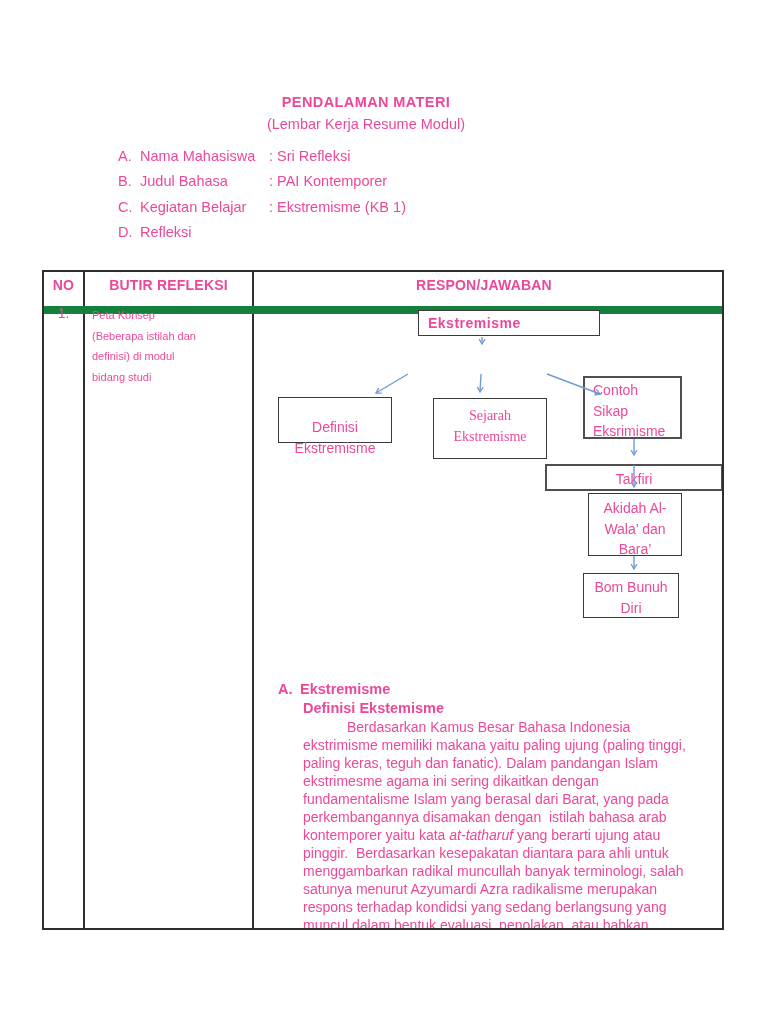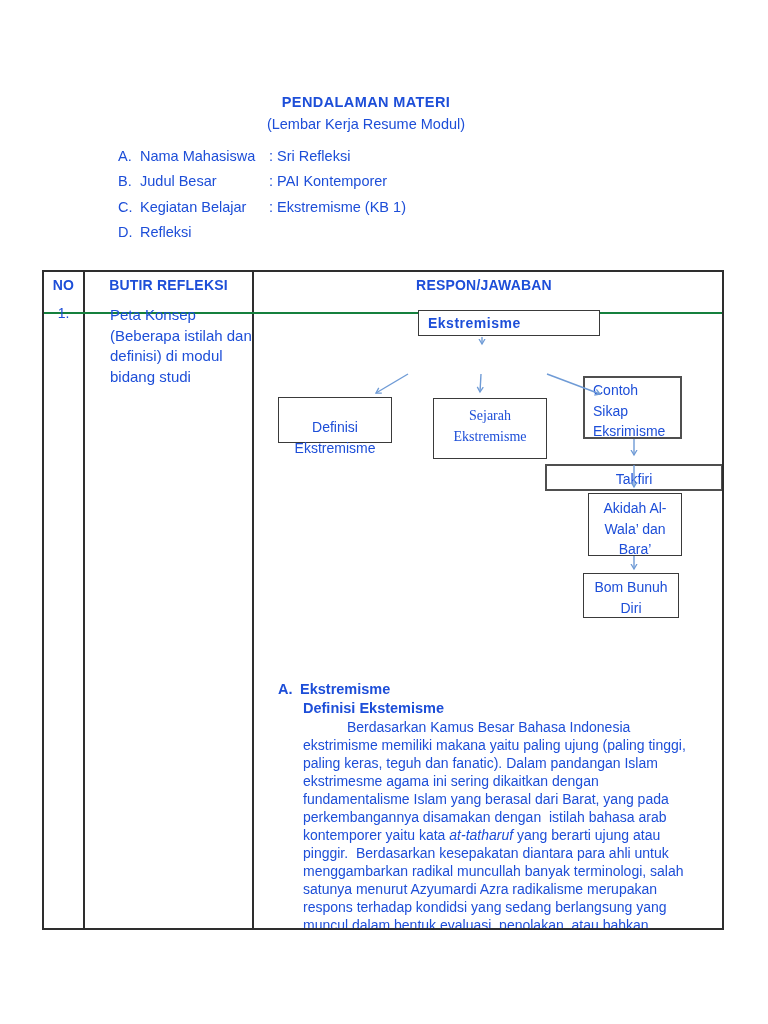--- a/index.html
+++ b/index.html
@@ -1,47 +1,47 @@
 <!DOCTYPE html>
 <html><head>
 <meta charset="utf-8">
 <style>
   html,body { margin:0; padding:0; }
   body { background:#ffffff; }
   .page {
     position:relative; width:768px; height:1024px; background:#ffffff;
     font-family:"Liberation Sans","DejaVu Sans",sans-serif;
-    color:#1d4ed8; overflow:hidden;
+    color:#ec4899; overflow:hidden;
   }
   
   .doc-head { position:absolute; left:0; top:91px; width:732px; text-align:center; }
   .doc-title { font-size:14.5px; font-weight:bold; letter-spacing:0.4px; line-height:23px; }
   .doc-subtitle { font-size:14.5px; line-height:20px; }
   
   .info-list { position:absolute; left:118px; top:148px; width:560px; }
   .info-row { display:flex; height:25.3px; font-size:14.5px; align-items:flex-start; }
   .li-letter { width:22px; flex:none; }
   .li-label  { width:129px; flex:none; }
   .li-value  { flex:1; }
   
   .tbl { position:absolute; left:42px; top:270px; width:682px; height:660px;
          border:2px solid #2e2e2e; box-sizing:border-box; }
   .vline { position:absolute; top:0; bottom:0; width:2px; background:#2e2e2e; }
   .vline1 { left:39px; } .vline2 { left:208px; }
   .tbl-header { position:absolute; left:0; top:0; right:0; height:42px;
-                border-bottom:2px solid #15803d; box-sizing:border-box; }
+                border-bottom:8px solid #15803d; box-sizing:border-box; }
   .hcell { position:absolute; top:0; height:26px; display:flex; align-items:center;
            justify-content:center; font-weight:bold; font-size:14px; letter-spacing:0.2px; }
   .hcell-no { left:0; width:39px; }
   .hcell-butir { left:41px; width:167px; }
   .hcell-respon { left:202px; right:0; }
   .cell-no { position:absolute; left:0; top:28px; width:39px; text-align:center;
              padding-top:5px; font-size:14px; }
   .cell-butir { position:absolute; left:41px; top:28px; width:160px;
-                padding:5px 0 0 25px; font-size:15px; line-height:20.7px; white-space:pre-line; }
+                padding:5px 0 0 7px; font-size:11px; line-height:20.7px; white-space:pre-line; }
   .cell-respon { position:absolute; left:210px; top:28px; right:0; bottom:0; overflow:hidden; }
   
   .cm-box { position:absolute; background:#fff; box-sizing:border-box;
             font-size:14px; line-height:20.5px; white-space:pre-line; }
   .b-thin  { border:1.5px solid #3a3a3a; }
   .b-thick { border:2px solid #4f4f4f; }
   .cm-root { left:164px; top:10px; width:182px; height:26px; font-weight:bold;
              letter-spacing:0.5px; padding:2px 0 0 9px; }
   .cm-l2   { left:125px; top:48px; width:204px; height:25px; font-weight:bold;
              letter-spacing:0.5px; text-align:center; padding-top:1px; }
@@ -73,21 +73,21 @@
   </div>
 
   <div class="info-list">
     <div class="info-row">
       <span class="li-letter">A.</span>
       <span class="li-label">Nama Mahasiswa</span>
       <span class="li-value">: Sri Refleksi</span>
     </div>
     <div class="info-row">
       <span class="li-letter">B.</span>
-      <span class="li-label">Judul Besar</span>
+      <span class="li-label">Judul Bahasa</span>
       <span class="li-value">: PAI Kontemporer</span>
     </div>
     <div class="info-row">
       <span class="li-letter">C.</span>
       <span class="li-label">Kegiatan Belajar</span>
       <span class="li-value">: Ekstremisme (KB 1)</span>
     </div>
     <div class="info-row">
       <span class="li-letter">D.</span>
       <span class="li-label">Refleksi</span>

